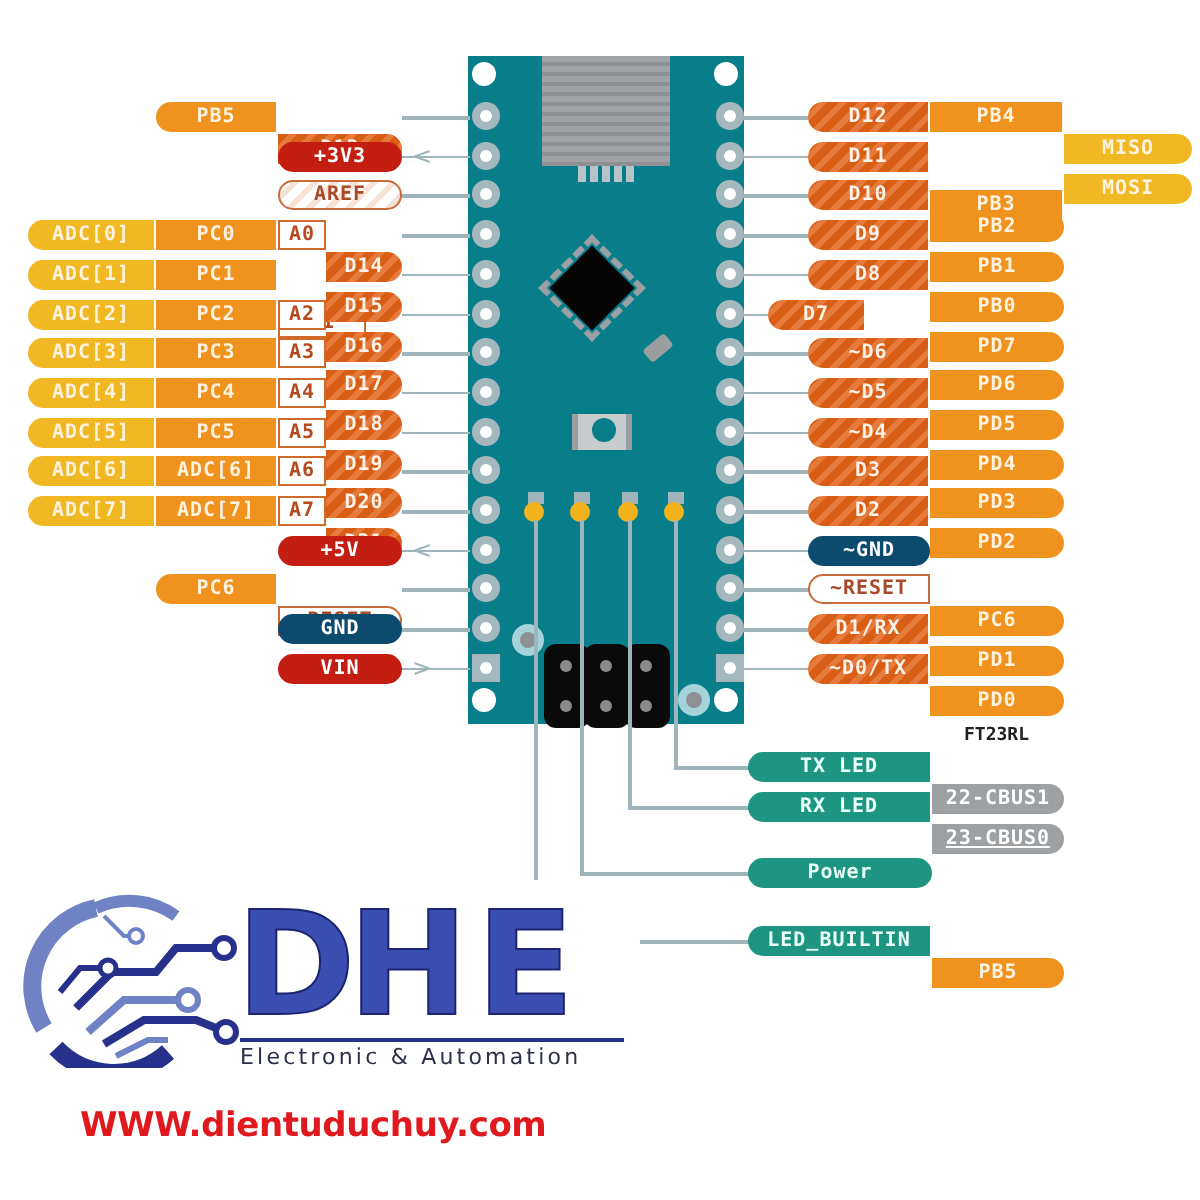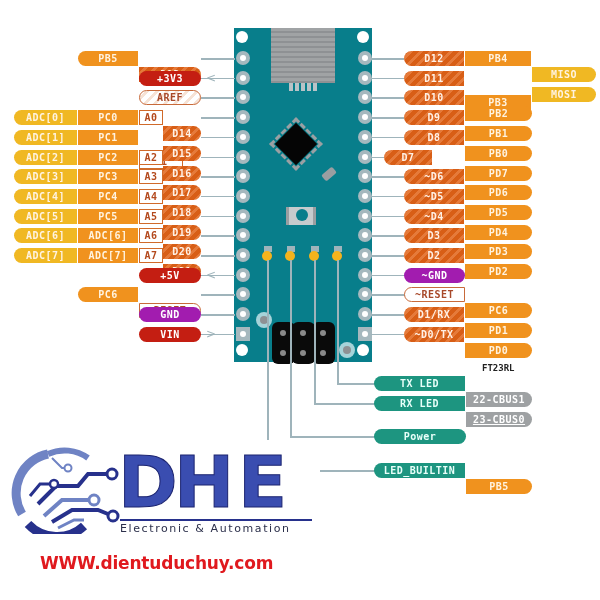--- a/index.html
+++ b/index.html
@@ -3,21 +3,21 @@
 <meta charset="utf-8">
 <style>
   html,body{margin:0;padding:0;background:#ffffff;}
   body{width:600px;height:600px;position:relative;overflow:hidden;font-family:"DejaVu Sans Mono","Liberation Mono",monospace;}
   .abs{position:absolute;}
   .pill{position:absolute;height:15px;line-height:15px;font-size:10px;font-weight:bold;color:#fff3e0;text-align:center;box-sizing:border-box;letter-spacing:0.5px;white-space:nowrap;}
   .yel{background:#f0b823;}
   .org{background:#f0921e;}
   .dig{background:repeating-linear-gradient(135deg,#d85e16 0 4px,#e57a3a 4px 7px);color:#fff1e6;}
   .red{background:#c41e12;color:#fff;}
-  .blk{background:#a21caf;color:#fff;}
+  .blk{background:#0c4a6e;color:#fff;}
   .outl{background:#fff;color:#a8492a;border:1px solid #c86a3a;line-height:13px;}
   .aref{background:repeating-linear-gradient(135deg,#ffffff 0 4px,#f6e3d6 4px 7px);color:#a8492a;border:1px solid #c86a3a;line-height:13px;}
   .ana{background:#fff;color:#b44a1e;border:1px solid #d06a2a;line-height:13px;}
   .teal{background:#1d9580;color:#e8fff9;}
   .gray{background:#9ea1a3;color:#fff;}
   .rl{border-radius:8px 0 0 8px;}
   .rr{border-radius:0 8px 8px 0;margin-top:16px;}
   .rb{border-radius:8px;}
   .sep{border-right:1.5px solid #fff;}
   .wire{position:absolute;background:#9fb4bb;height:1.5px;}

